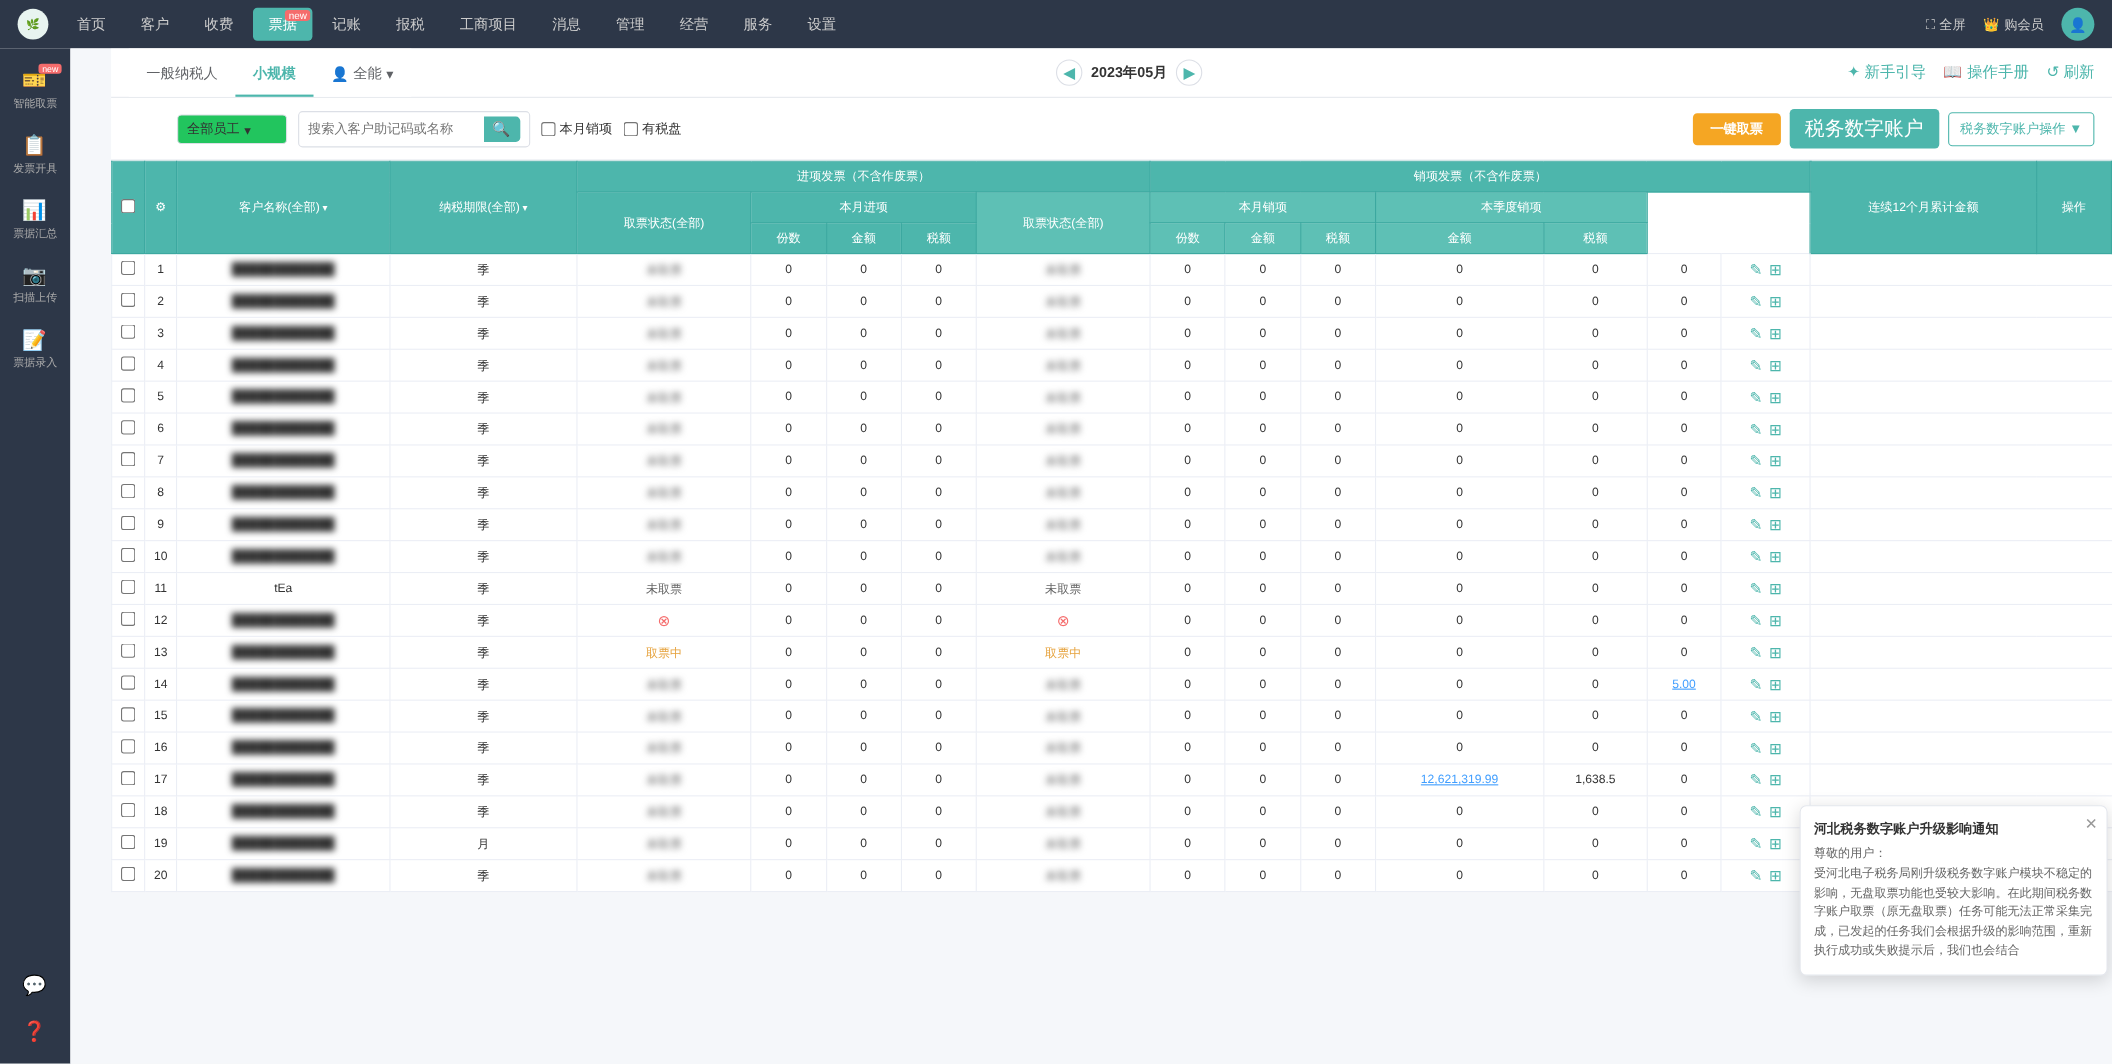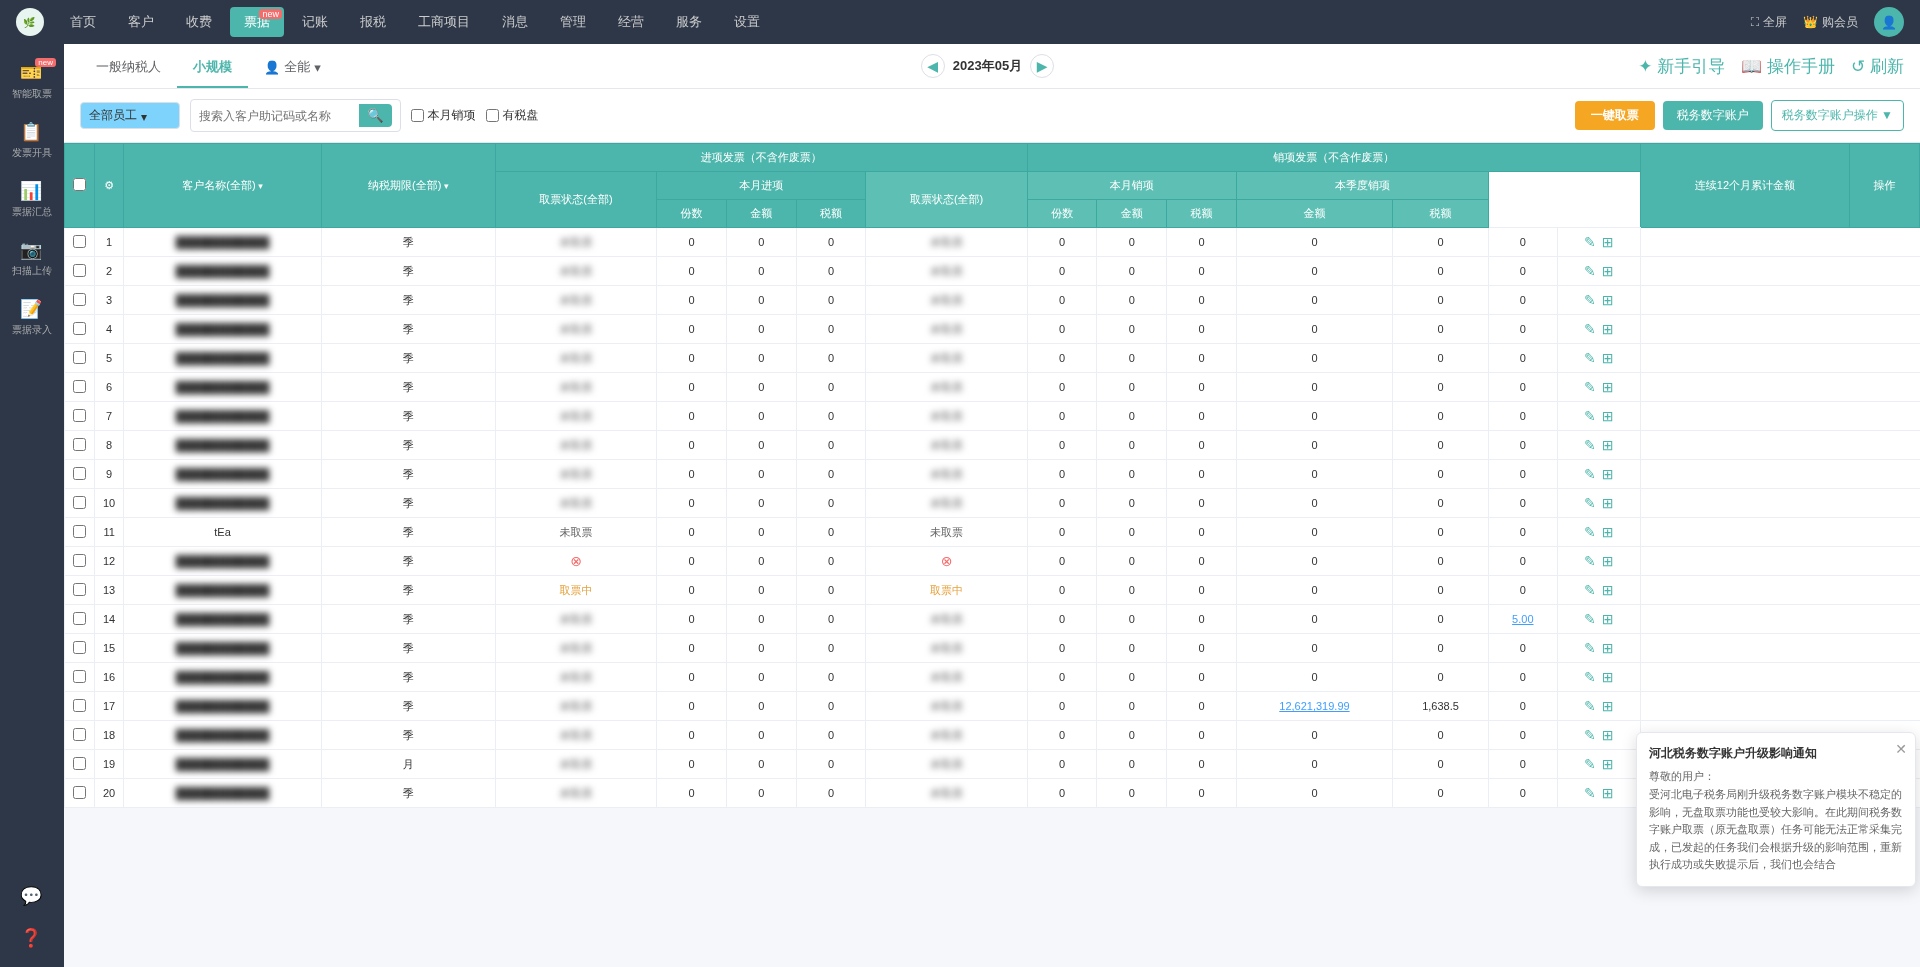--- a/index.html
+++ b/index.html
@@ -18,43 +18,43 @@
 
     
     .layout { display: flex; height: calc(967px - 44px); }
     .sidebar { width: 64px; background: #2d3748; display: flex; flex-direction: column; align-items: center; padding-top: 10px; gap: 4px; flex-shrink: 0; }
     .sidebar-item { width: 56px; display: flex; flex-direction: column; align-items: center; gap: 3px; padding: 8px 4px; border-radius: 6px; cursor: pointer; color: #aaa; font-size: 10px; position: relative; }
     .sidebar-item .icon { font-size: 18px; }
     .sidebar-item .badge-new { position: absolute; top: 4px; right: 4px; background: #f56c6c; color: #fff; font-size: 8px; padding: 0 3px; border-radius: 3px; }
     .sidebar-bottom { margin-top: auto; padding-bottom: 10px; display: flex; flex-direction: column; align-items: center; gap: 4px; }
 
     
-    .main { flex: 1; display: flex; flex-direction: column; overflow: hidden; background: #f5f7fa; }
+    .main { flex: 1; display: flex; flex-direction: column; overflow: hidden; background: #f5f7fa; padding-left: 37px; }
 
     
     .sub-nav { background: #fff; height: 44px; display: flex; align-items: flex-end; padding: 0 16px; border-bottom: 1px solid #e4e7ed; }
     .sub-tab { padding: 10px 16px; cursor: pointer; font-size: 13px; color: #606266; border-bottom: 2px solid transparent; }
     .sub-tab.active { color: #4db6ac; border-bottom: 2px solid #4db6ac; font-weight: bold; }
     .sub-tab-icon { display: flex; align-items: center; gap: 4px; }
 
     
     .toolbar { background: #fff; padding: 10px 16px; display: flex; align-items: center; gap: 10px; border-bottom: 1px solid #e4e7ed; }
     .toolbar-left { display: flex; align-items: center; gap: 10px; flex: 1; }
-    .employee-select { display: flex; align-items: flex-end; gap: 4px; border: 1px solid #dcdfe6; border-radius: 4px; padding: 4px 8px; background: #7dd3fc; cursor: pointer; font-size: 12px; min-width: 100px; }
+    .employee-select { display: flex; align-items: flex-end; gap: 4px; border: 1px solid #dcdfe6; border-radius: 4px; padding: 4px 8px; background: #22c55e; cursor: pointer; font-size: 12px; min-width: 100px; margin-left: 44px; }
     .search-box { display: flex; border: 1px solid #dcdfe6; border-radius: 4px; padding: 4px 8px; background: #fff; }
     .search-box input { border: none; outline: none; font-size: 12px; width: 160px; color: #999; }
     .search-btn { background: #4db6ac; border: none; color: #fff; padding: 4px 8px; border-radius: 0 4px 4px 0; cursor: pointer; }
     .checkbox-label { display: flex; align-items: center; gap: 4px; font-size: 12px; cursor: pointer; }
     .toolbar-right { display: flex; align-items: center; gap: 8px; }
     .btn-primary { background: #f5a623; color: #fff; border: none; padding: 6px 16px; border-radius: 4px; cursor: pointer; font-size: 12px; font-weight: bold; }
-    .btn-secondary { background: #4db6ac; color: #fff; border: none; padding: 6px 14px; border-radius: 4px; cursor: pointer; font-size: 12px; }
+    .btn-secondary { background: #4db6ac; color: #fff; border: none; padding: 6px 14px; border-radius: 4px; cursor: pointer; font-size: 18px; }
     .btn-dropdown { background: #fff; border: 1px solid #4db6ac; color: #4db6ac; padding: 6px 10px; border-radius: 4px; cursor: pointer; font-size: 12px; display: flex; align-items: center; gap: 4px; }
     .date-control { display: flex; align-items: center; gap: 8px; font-size: 13px; font-weight: bold; color: #333; }
     .date-arrow { background: none; border: 1px solid #dcdfe6; border-radius: 50%; width: 24px; height: 24px; display: flex; align-items: center; justify-content: center; cursor: pointer; color: #4db6ac; font-size: 14px; }
-    .sub-header-right { display: flex; align-items: center; gap: 16px; font-size: 17px; color: #4db6ac; cursor: pointer; }
+    .sub-header-right { display: flex; align-items: center; gap: 16px; font-size: 14px; color: #4db6ac; cursor: pointer; }
 
     
     .table-container { flex: 1; overflow: auto; padding: 0 0 0 0; background: #f5f7fa; }
     table { width: 100%; border-collapse: collapse; background: #fff; }
     thead tr th { background: #4db6ac; color: #fff; font-size: 11px; font-weight: normal; padding: 6px 8px; text-align: center; border: 1px solid #3ca8a0; white-space: nowrap; }
     tbody tr { border-bottom: 1px solid #ebeef5; }
     tbody td { padding: 6px 8px; text-align: center; font-size: 11px; border: 1px solid #ebeef5; color: #333; }
     .tag-weiqupiao { color: #666; font-size: 11px; }
     .tag-error { color: #f56c6c; font-size: 14px; }
     .tag-quzhongzhong { color: #e6a23c; font-size: 11px; }

